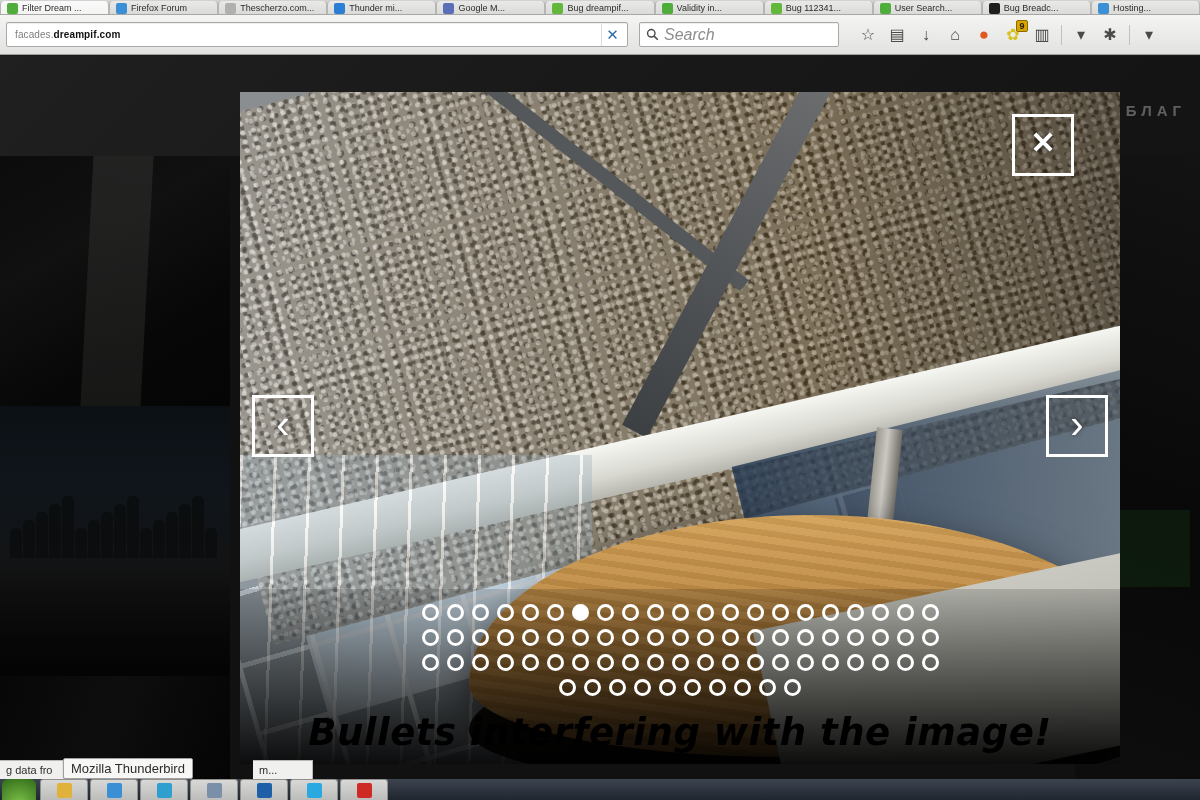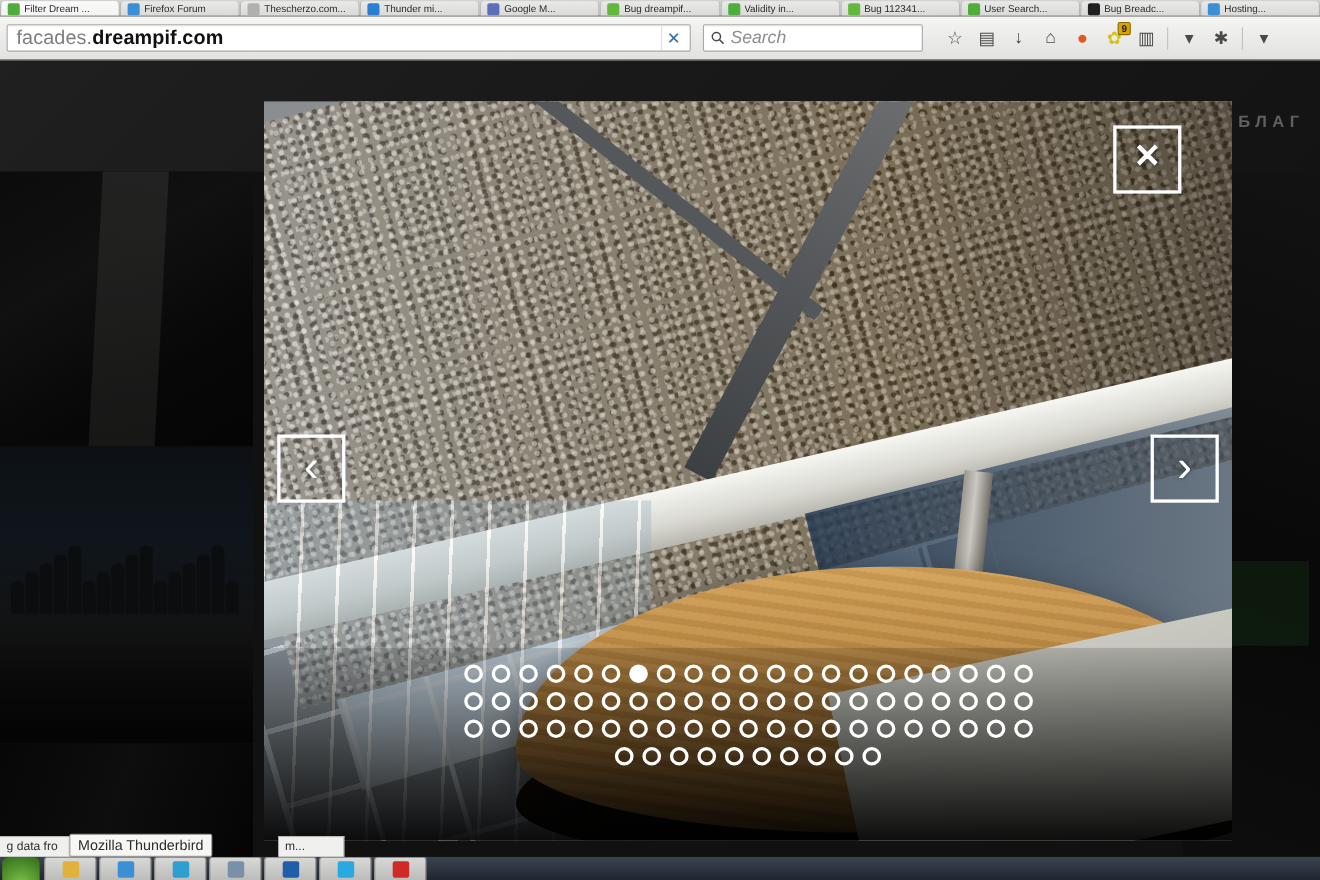--- a/index.html
+++ b/index.html
@@ -39,21 +39,21 @@
     border-bottom: 1px solid #9d9d9b;
     display: flex; align-items: center; padding: 0 6px; gap: 5px;
   }
   .urlbox {
     flex: 0 0 622px; height: 25px;
     background: #ffffff;
     border: 1px solid #a9a9a7; border-radius: 2px;
     display: flex; align-items: center; padding: 0 4px 0 8px;
     box-shadow: inset 0 1px 1px rgba(0,0,0,.07);
   }
-  .urltext { flex: 1; font-size: 18px; color: #7e7e7e; line-height: 25px; letter-spacing: .1px; }
+  .urltext { flex: 1; font-size: 10px; color: #7e7e7e; line-height: 25px; letter-spacing: .1px; }
   .urltext b { color: #111; font-weight: bold; }
   .stopbtn {
     width: 22px; height: 22px; display: flex; align-items: center; justify-content: center;
     color: #2e6ea8; font-size: 15px; border-left: 1px solid #dcdcdc;
   }
   .searchbox {
     flex: 0 0 200px; height: 25px; margin-left: 6px;
     background: #ffffff; border: 1px solid #a9a9a7; border-radius: 2px;
     display: flex; align-items: center; padding: 0 6px; gap: 5px;
     box-shadow: inset 0 1px 1px rgba(0,0,0,.07);
@@ -504,20 +504,21 @@
         <div class="bullet"></div>
         <div class="bullet"></div>
         <div class="bullet"></div>
         <div class="bullet"></div>
         <div class="bullet"></div>
         <div class="bullet"></div>
         <div class="bullet"></div>
         <div class="bullet"></div>
       </div>
 
+    <div class="caption">Bullets interfering with the image!</div>
   </div>
 
   <div class="statusbar status-left">
     <span>g data fro</span>
   </div>
   <div class="tooltip">
     <span>Mozilla Thunderbird</span>
   </div>
   <div class="statusbar" style="left:253px;width:60px;">
     <span>m...</span>

